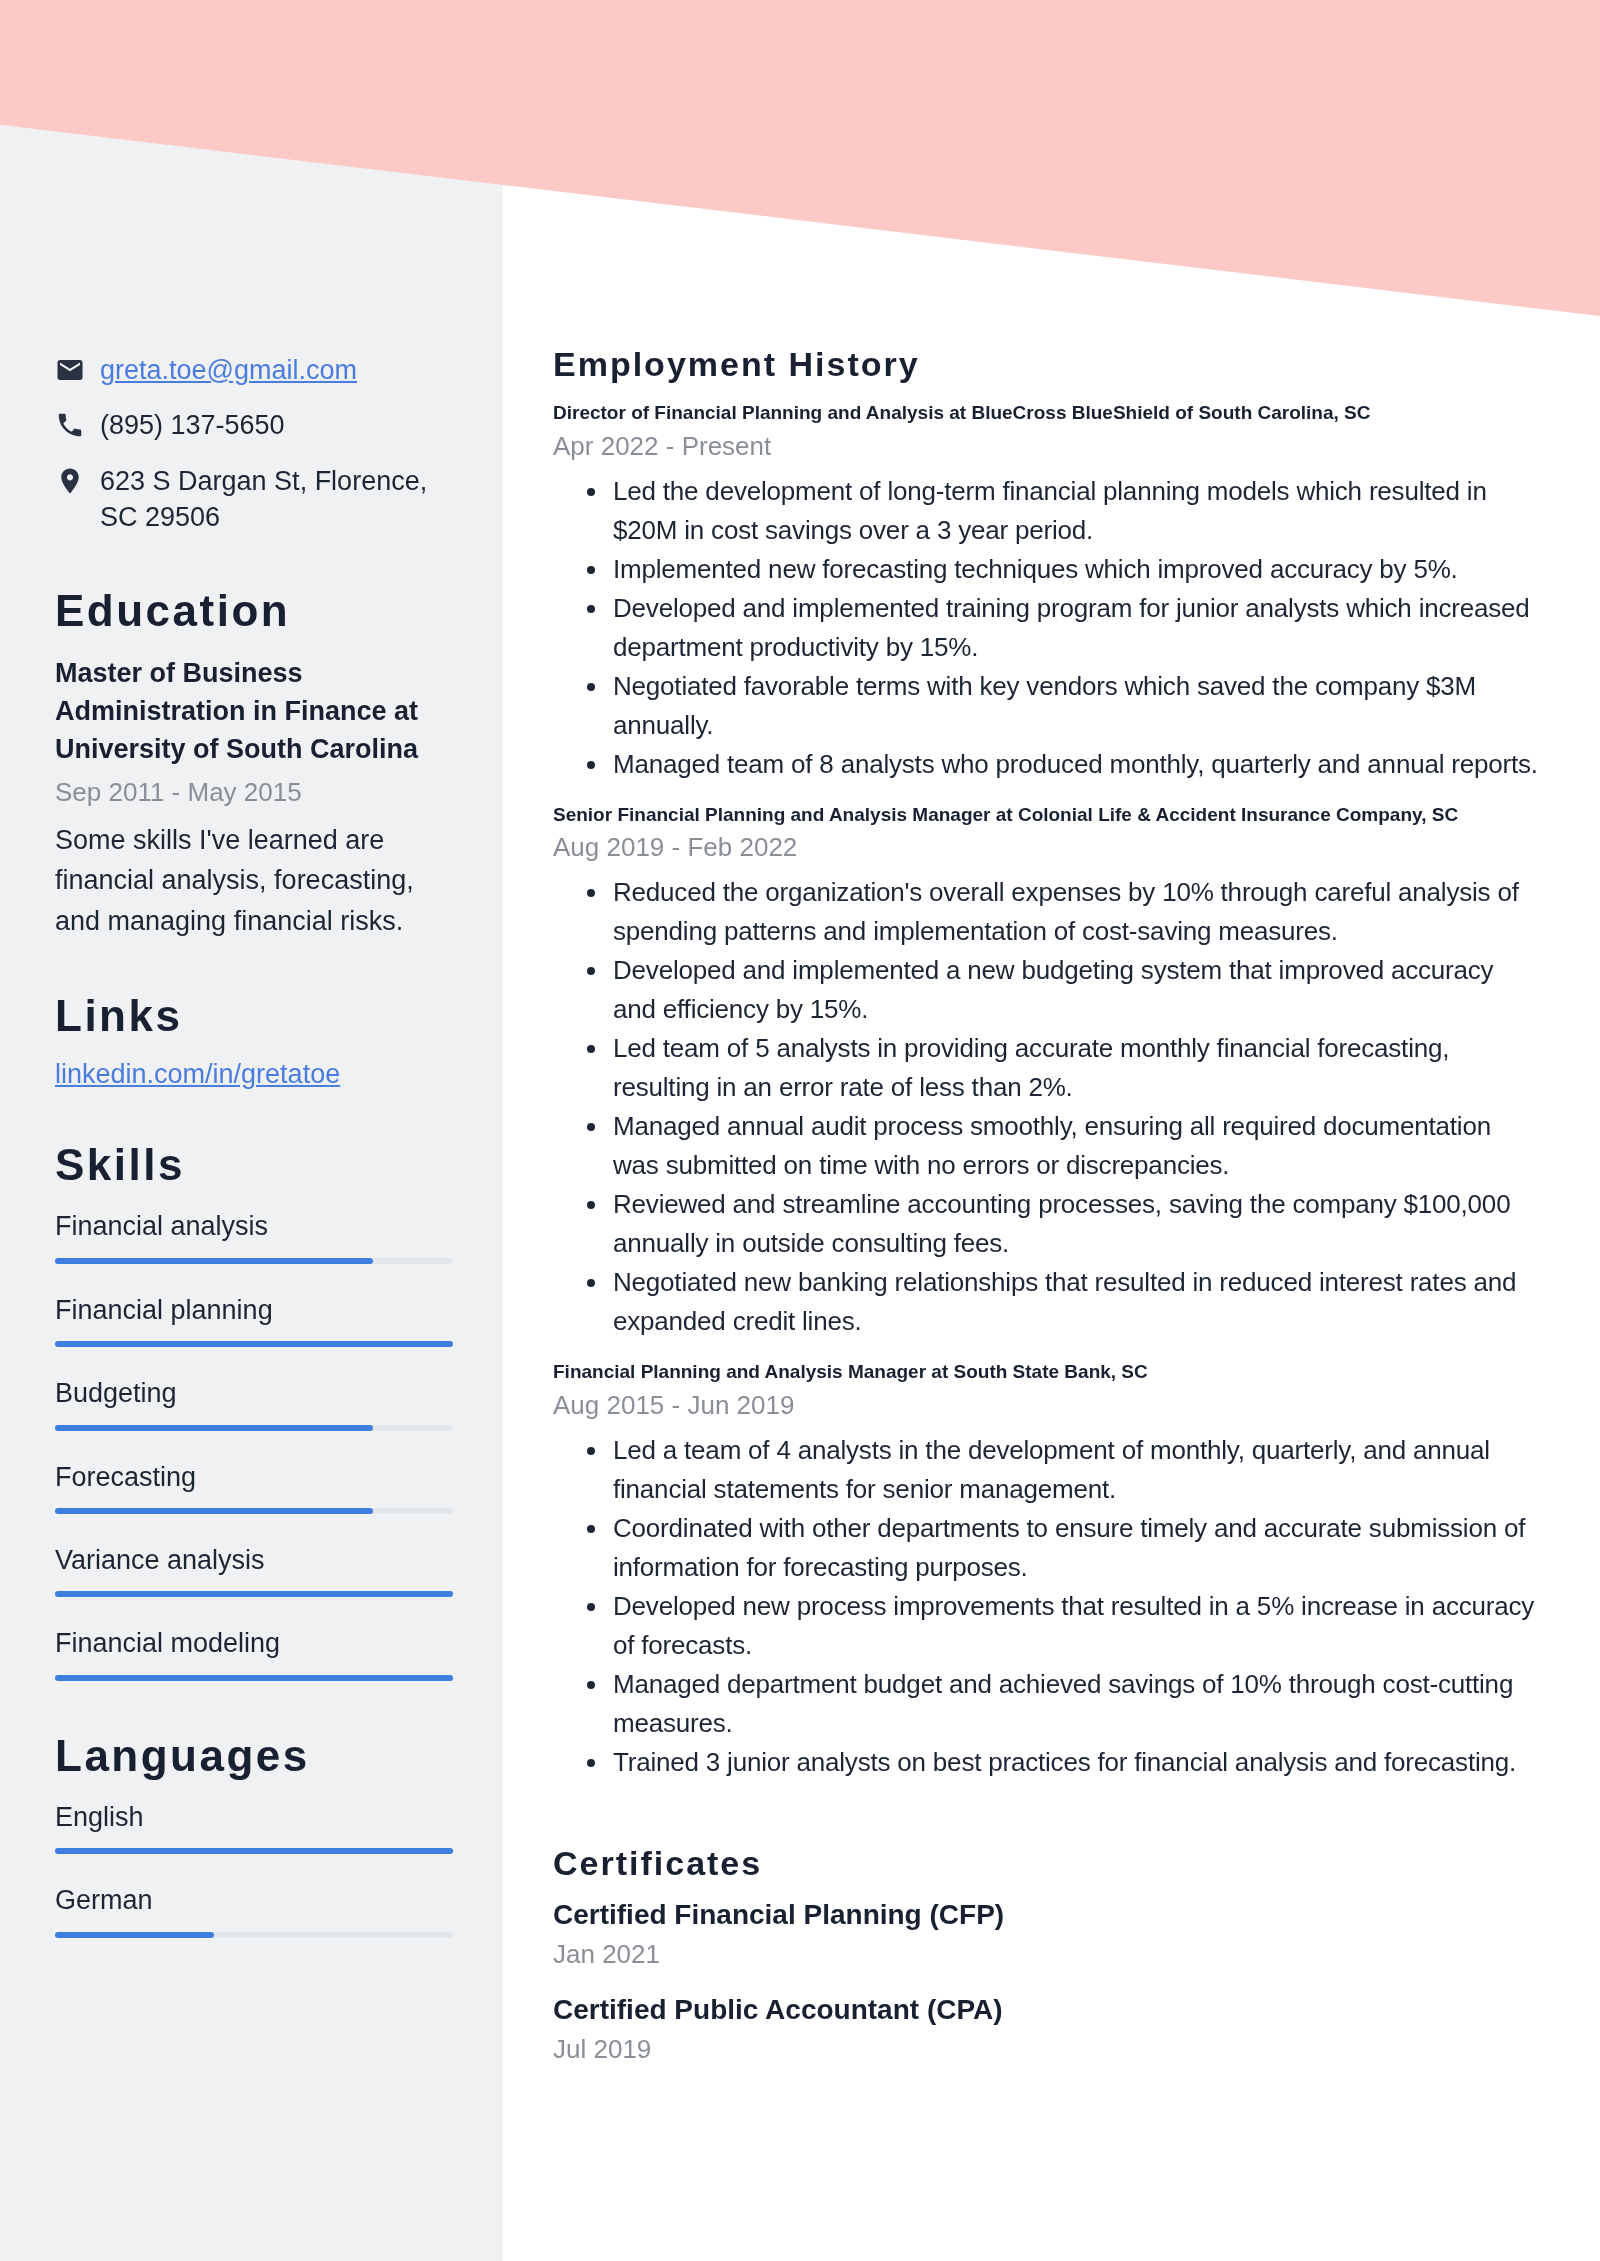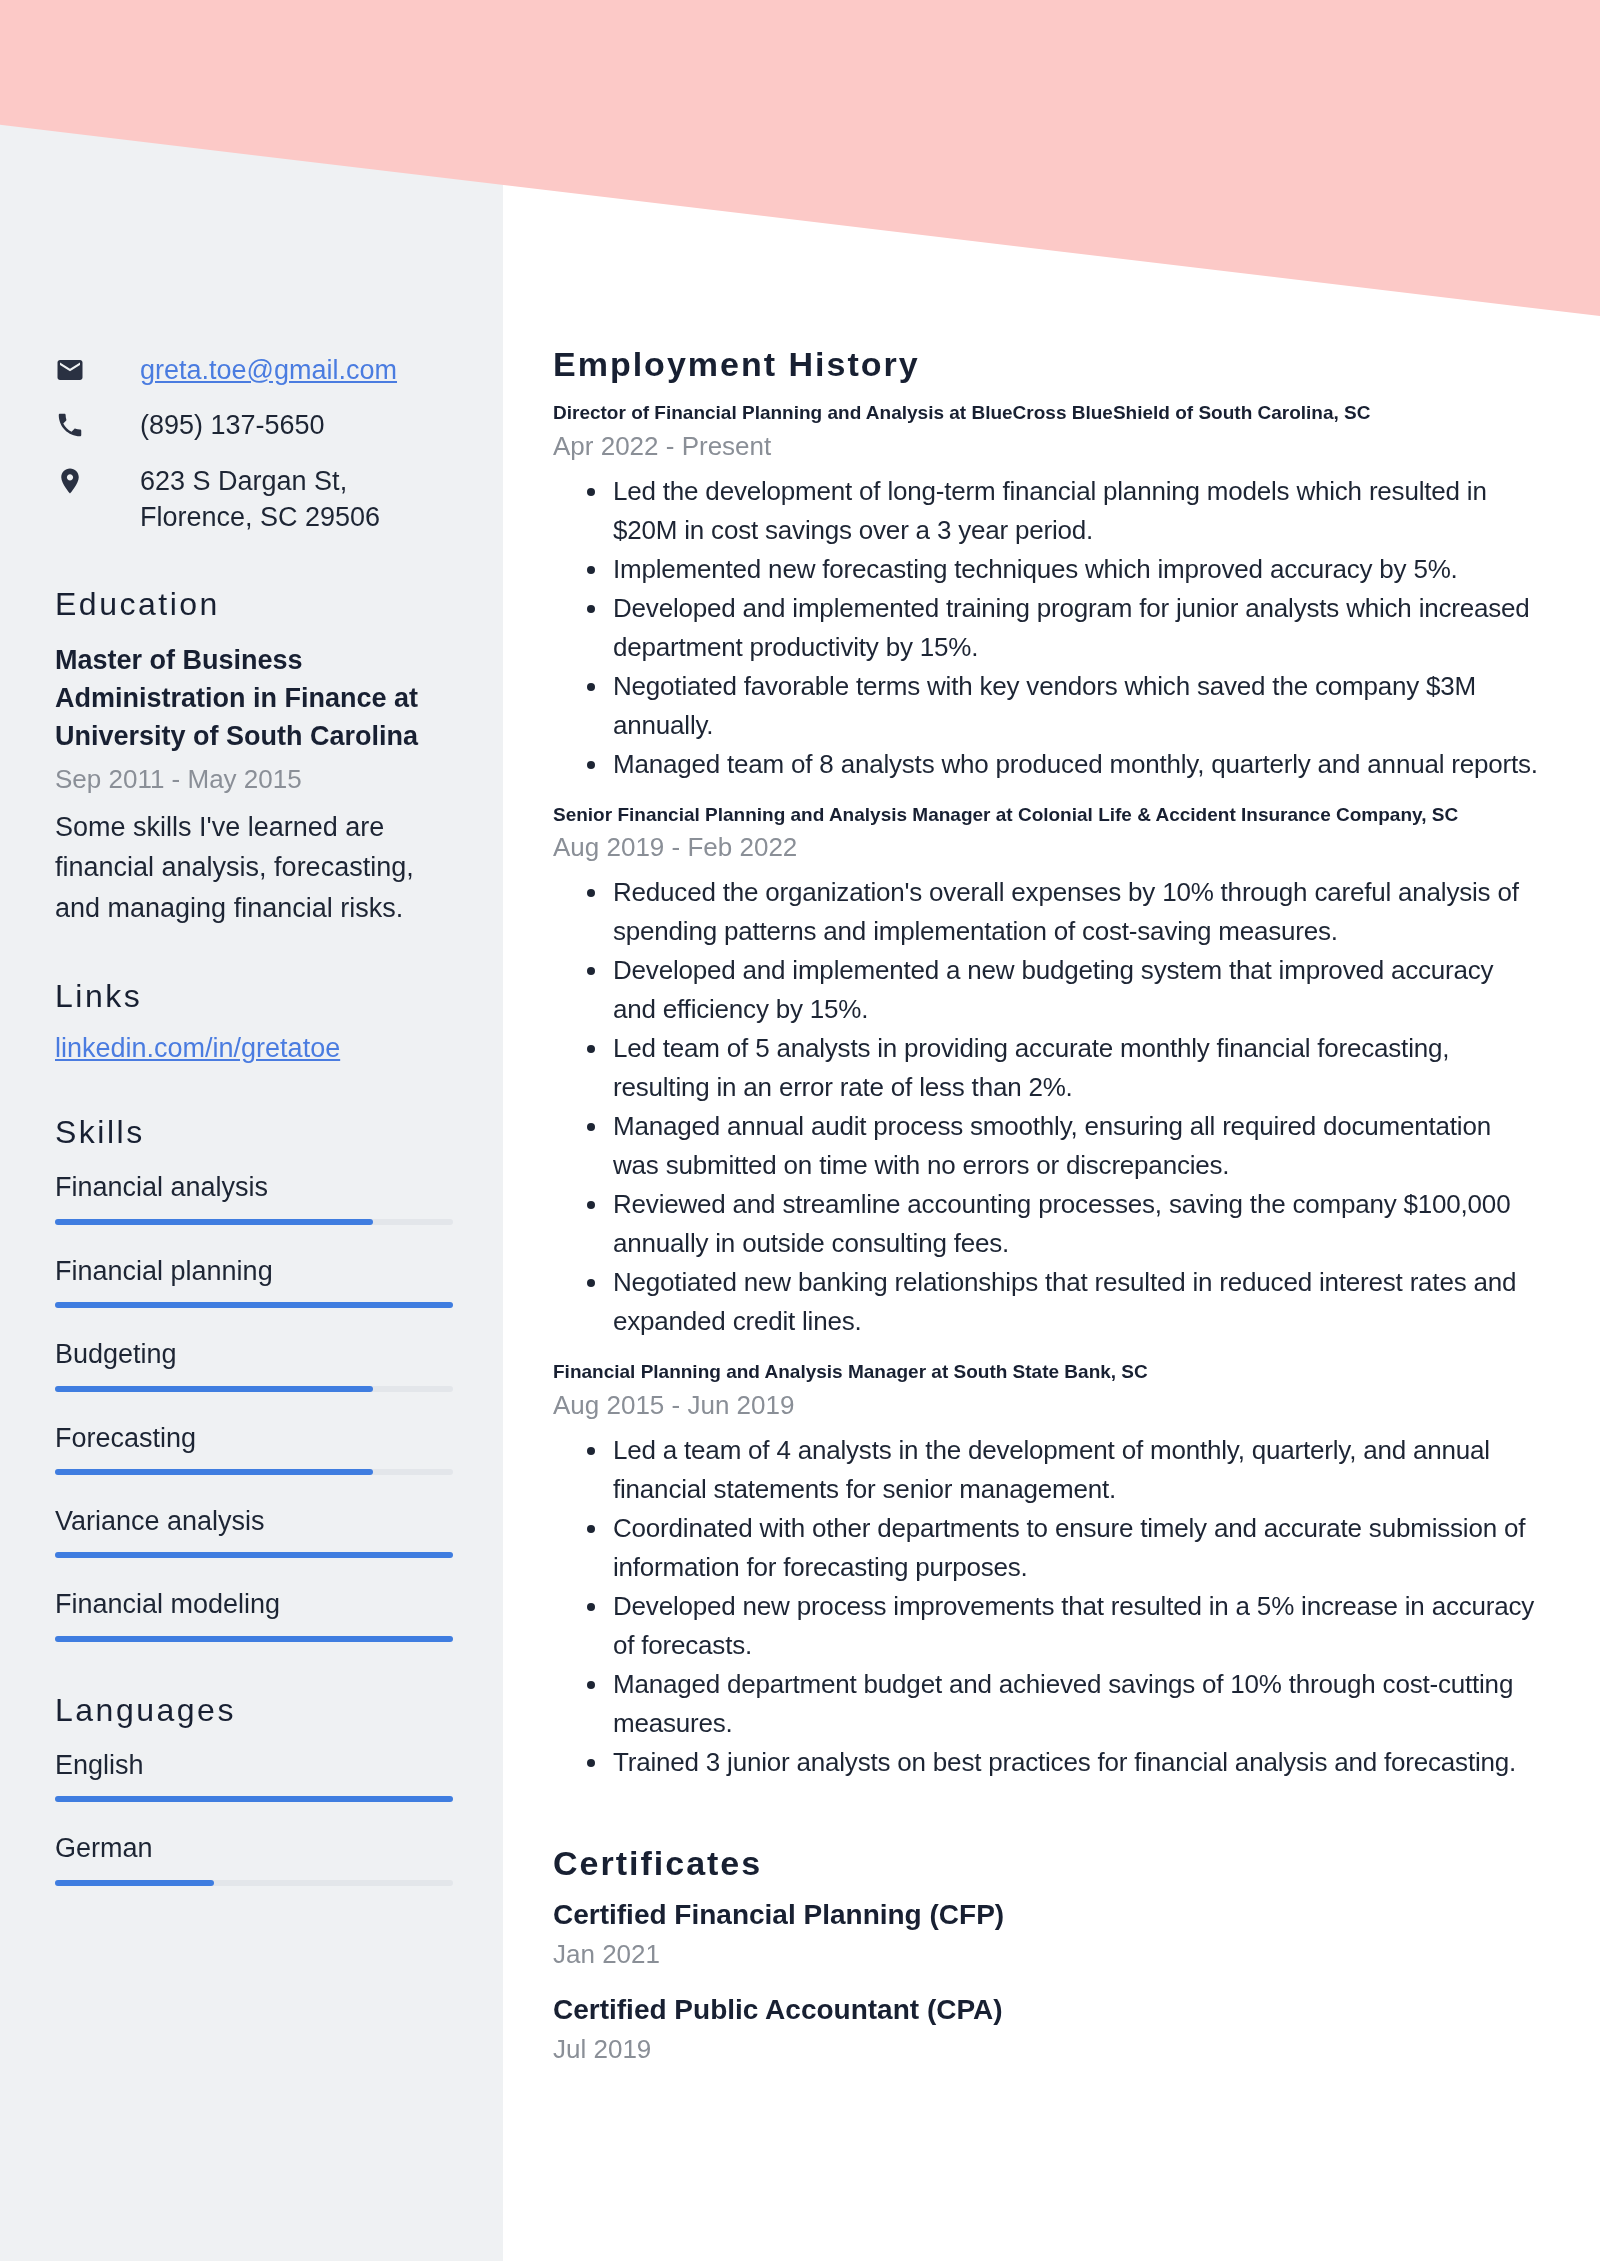--- a/index.html
+++ b/index.html
@@ -64,36 +64,35 @@
     z-index:1;
     padding:352px 50px 60px 55px;
   }
   .contact-list{list-style:none;}
   .contact-list li{
     display:flex;
     align-items:flex-start;
     margin-bottom:13px;
     font-size:27px;
     line-height:1.35;
-    gap:40px;
   }
   .cicon{
     flex:0 0 45px;
     padding-top:3px;
   }
   .cicon svg{width:30px;height:30px;fill:#2a3142;}
   a.link{
     color:var(--link-blue);
     text-decoration:underline;
     word-break:break-all;
   }
   .side-section{margin-top:50px;}
   .side-section h2{
-    font-size:32px;
-    font-weight:400;
+    font-size:44px;
+    font-weight:700;
     letter-spacing:2.5px;
     color:var(--heading-navy);
     margin-bottom:18px;
   }
   .edu-degree{
     font-size:27px;
     font-weight:700;
     line-height:1.42;
     color:var(--heading-navy);
   }

